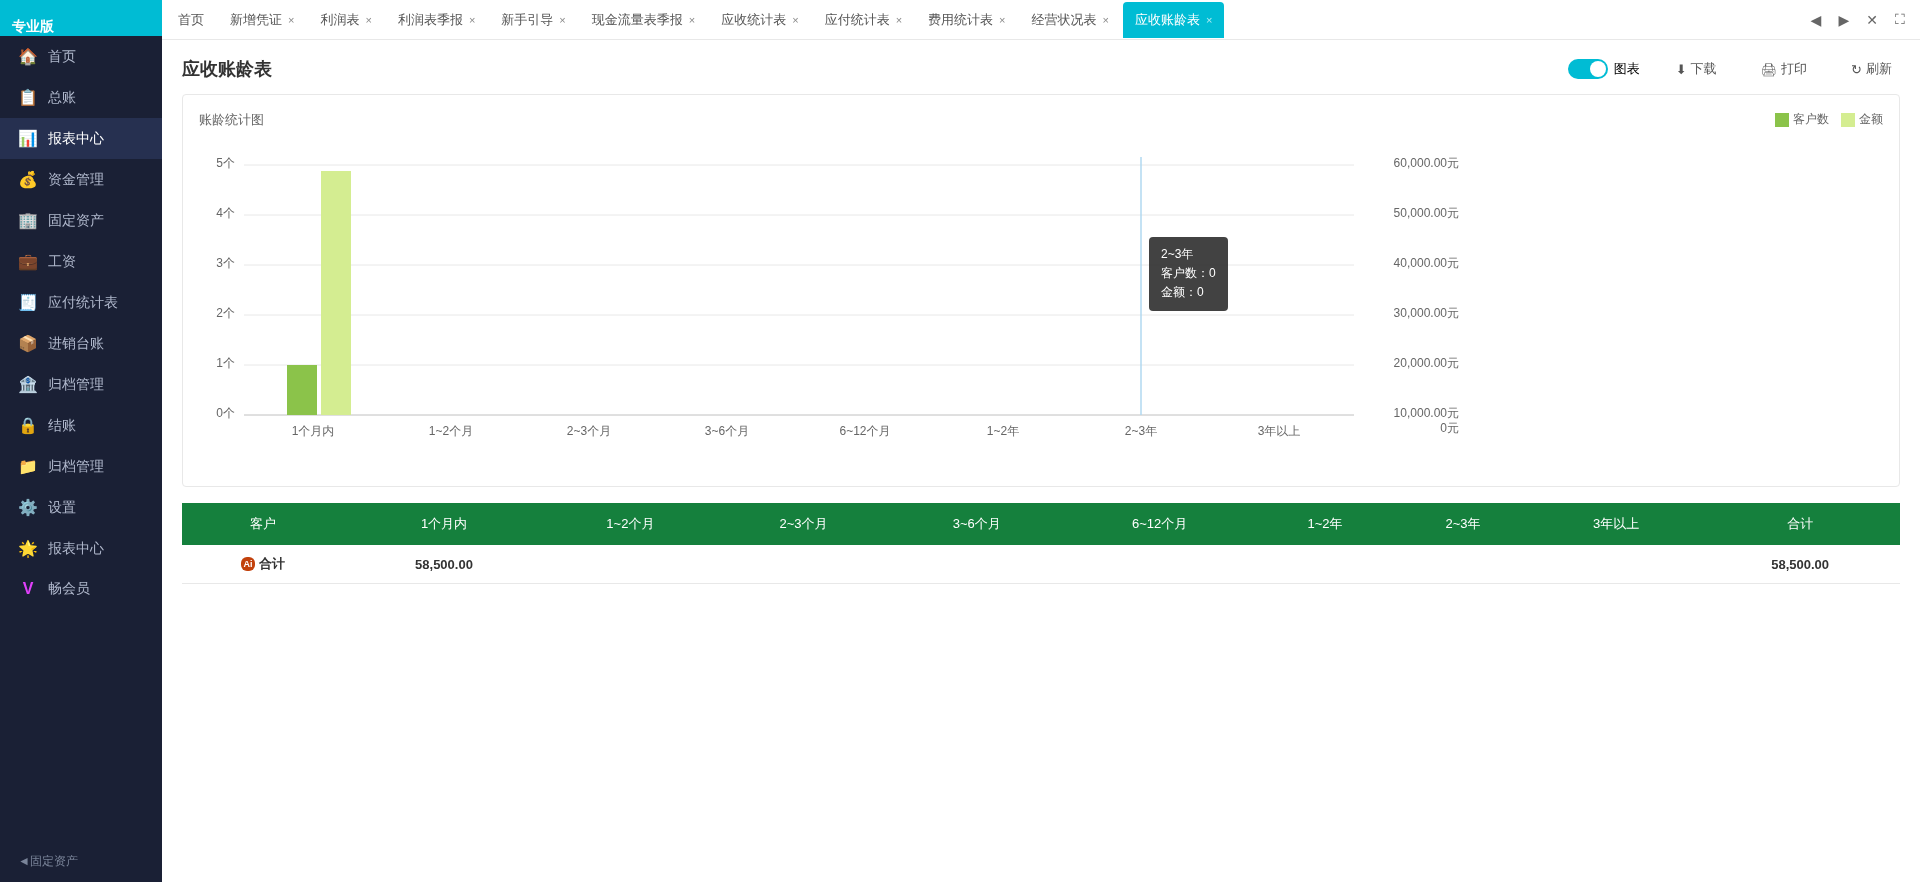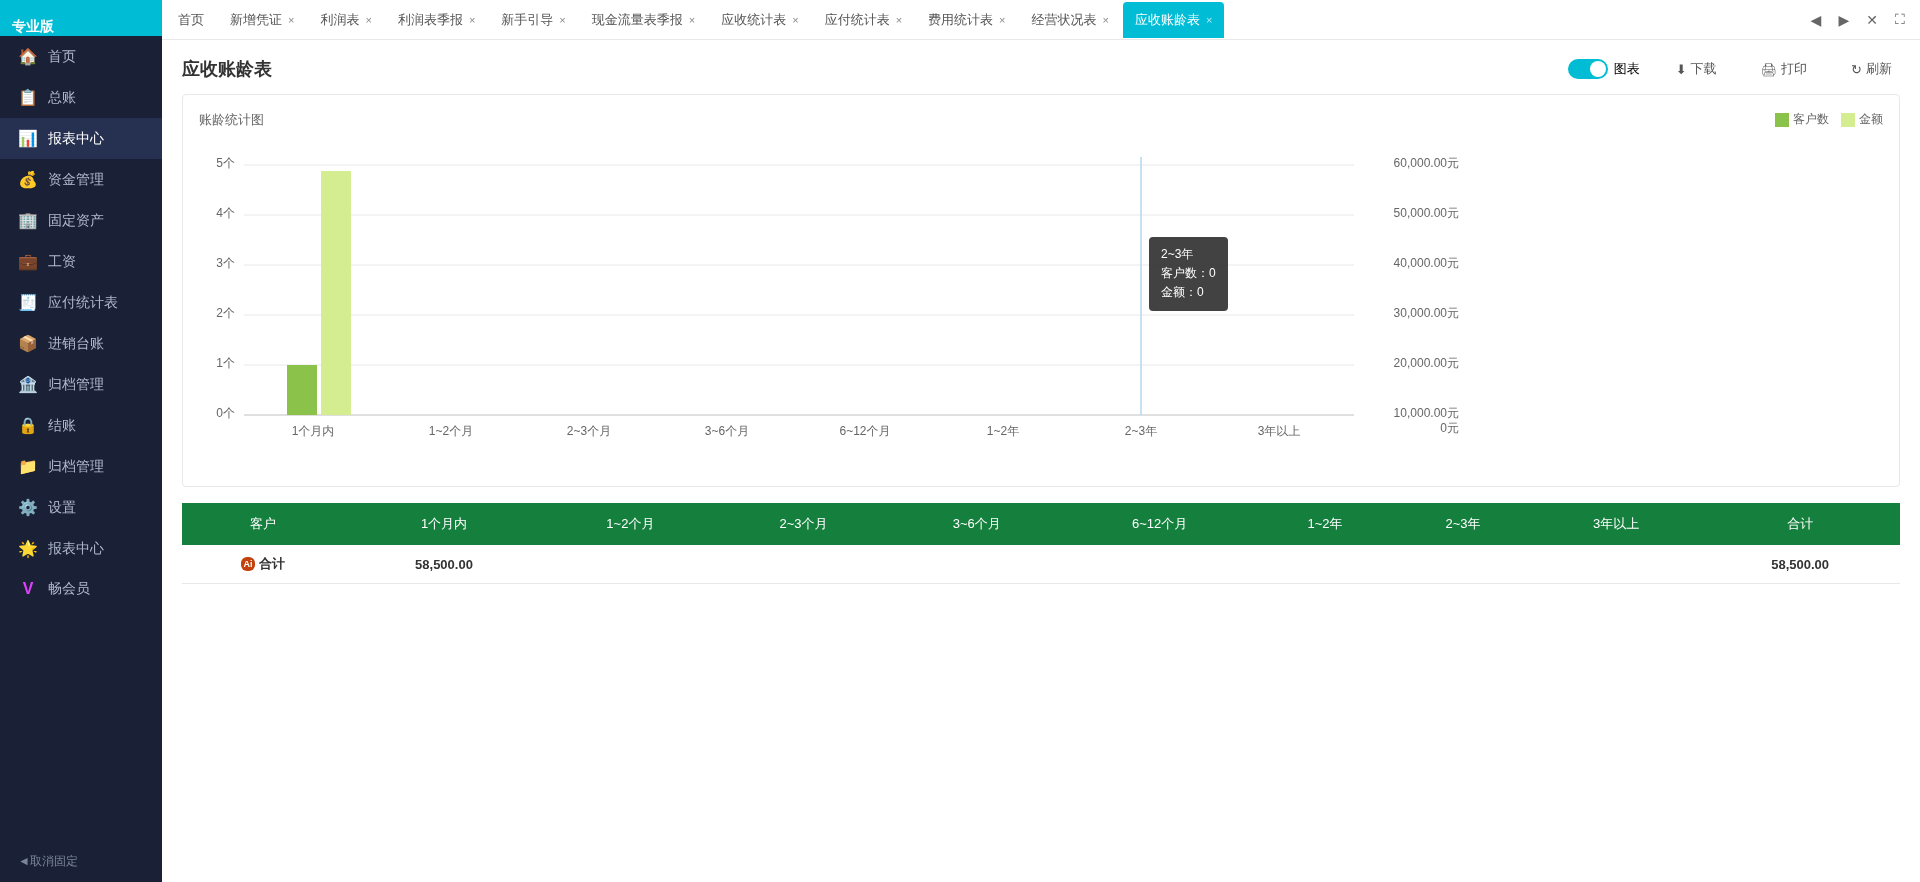--- a/index.html
+++ b/index.html
@@ -322,21 +322,21 @@
   <div class="sidebar-item">
     <span class="icon">🌟</span>
     <span>报表中心</span>
   </div>
   <div class="sidebar-item">
     <span class="icon" style="font-weight:bold;color:#e040fb;">V</span>
     <span>畅会员</span>
   </div>
 
   <div class="sidebar-bottom">
-    <span>◄取消固定</span>
+    <span>◄固定资产</span>
   </div>
 </div>
 
 <div class="main">
 
   <div class="tab-bar">
     <div class="tab">
       <span>首页</span>
     </div>
     <div class="tab">

